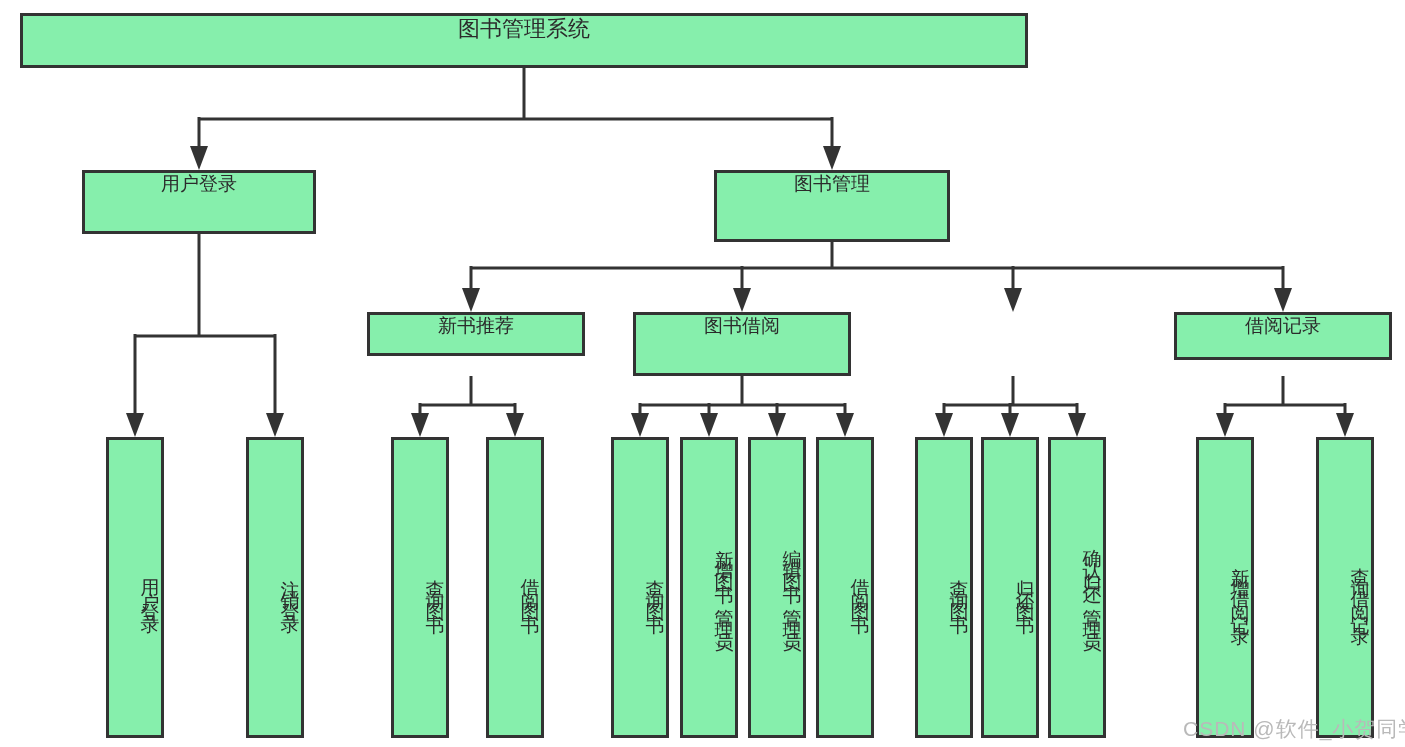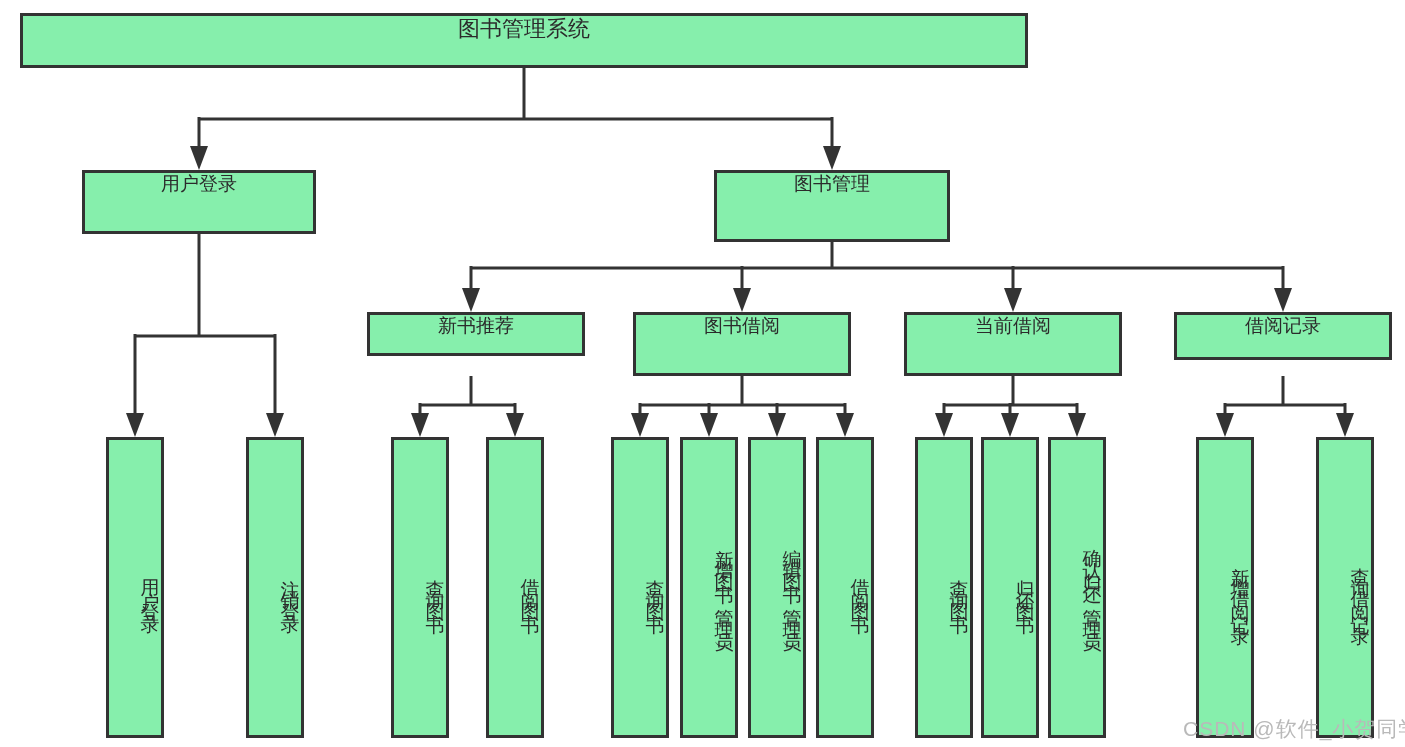--- a/index.html
+++ b/index.html
@@ -86,23 +86,20 @@
   <div class="node" style="left:714px;top:170px;width:236px;height:72px">
     <span>图书管理</span>
   </div>
 
   <div class="node" style="left:367px;top:312px;width:218px;height:44px">
     <span>新书推荐</span>
   </div>
   <div class="node" style="left:633px;top:312px;width:218px;height:64px">
     <span>图书借阅</span>
   </div>
-  <div class="node" style="left:904px;top:312px;width:218px;height:64px">
-    <span>当前借阅</span>
-  </div>
   <div class="node" style="left:1174px;top:312px;width:218px;height:48px">
     <span>借阅记录</span>
   </div>
 
   <div class="node v" style="left:106px;top:437px;width:58px;height:301px">
     <span>用户登录</span>
   </div>
   <div class="node v" style="left:246px;top:437px;width:58px;height:301px">
     <span>注销登录</span>
   </div>

